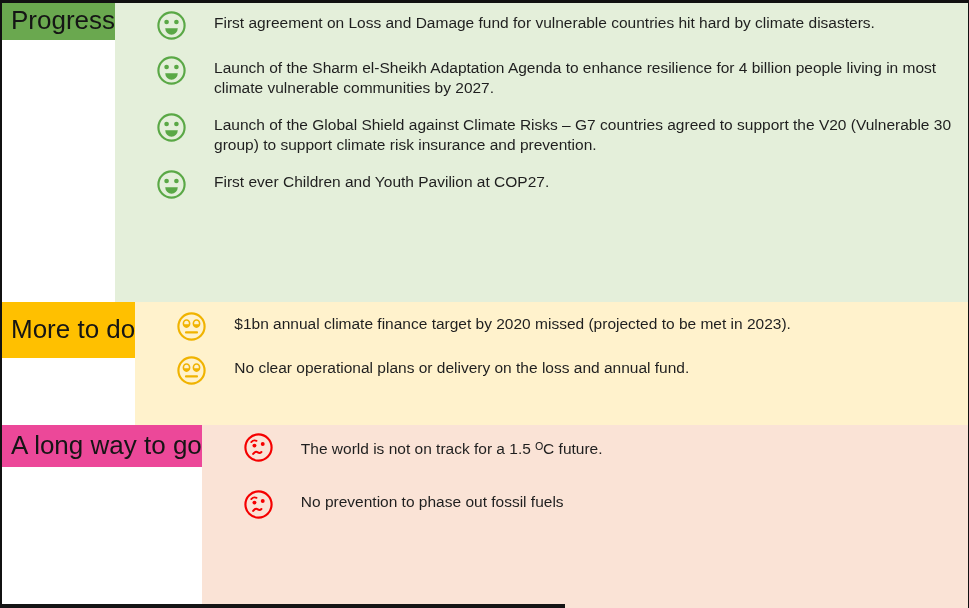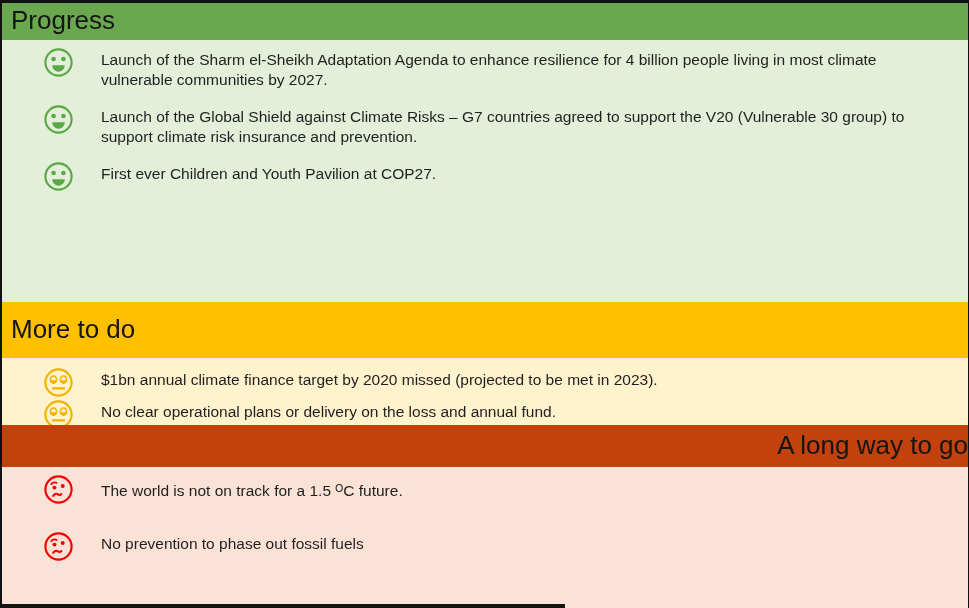--- a/index.html
+++ b/index.html
@@ -5,21 +5,21 @@
   html,body{margin:0;padding:0;background:#555;}
   .stage{
     position:relative;width:969px;height:608px;background:#111;
     font-family:"Liberation Sans","DejaVu Sans",sans-serif;
     overflow:hidden;
   }
   .canvas{
     position:absolute;top:3px;left:2px;right:1px;bottom:0;
     display:flex;flex-direction:column;background:#fff;
   }
-  .section{display:flex;flex-direction:column;border-radius:32px;}
+  .section{display:flex;flex-direction:row;border-radius:32px;}
   .band{
     flex:0 0 auto;display:flex;align-items:center;
     padding-left:9px;box-sizing:border-box;
   }
   .band .title{
     font-size:26px;font-weight:500;color:#151515;letter-spacing:0px;
     line-height:1;padding-bottom:3px;
   }
   .body{
     flex:1 1 auto;display:flex;flex-direction:column;box-sizing:border-box;
@@ -33,40 +33,53 @@
     font-size:15.5px;line-height:20px;font-weight:500;color:#1f1f1f;
   }
   .row .txt p{margin:0 0 20px 0;}
   .row .txt p:last-child{margin-bottom:0;}
   
   .sec-0{height:299px;}
   .sec-0 .band{height:37px;}
   .sec-0 .body{padding:10px 0 10px 0;gap:17px;}
   .sec-1{height:123px;}
   .sec-1 .band{height:56px;}
-  .sec-1 .body{padding:12px 12px 0 0;gap:4px;}
+  .sec-1 .body{padding:12px 12px 0 0;gap:16px;}
   .sec-2{flex:1 1 auto;}
   .sec-2 .band{height:42px;}
   .sec-2 .body{padding:10px 0 0 0;gap:29px;}
   .bottom-strip{
     position:absolute;left:0;bottom:0;width:565px;height:4px;background:#141414;
   }
   svg{display:block;}
 </style>
 </head>
 <body>
 
 <div class="stage">
   <div class="canvas">
 
     <div class="section sec-0">
       <div class="band" style="background: rgb(106, 168, 79);">
         <span class="title" style="color: rgb(21, 21, 21);">Progress</span>
       </div>
       <div class="body" style="background: rgb(228, 239, 218);">
+          <div class="row">
+            <span class="face" style="color: rgb(90, 168, 70);">
+              <svg viewBox="0 0 36 36" width="31" height="31">
+                <circle cx="18" cy="18" r="15.2" fill="none" stroke="currentColor" stroke-width="2.5"></circle>
+                <circle cx="12.3" cy="13.9" r="2.7" fill="currentColor"></circle>
+                <circle cx="23.7" cy="13.9" r="2.7" fill="currentColor"></circle>
+                <path d="M10.7 21.3 h14.6 a7.3 7.3 0 0 1 -14.6 0 Z" fill="currentColor"></path>
+              </svg>
+            </span>
+            <div class="txt">
+              <p>First agreement on Loss and Damage fund for vulnerable countries hit hard by climate disasters.</p>
+            </div>
+          </div>
           <div class="row">
             <span class="face" style="color: rgb(90, 168, 70);">
               <svg viewBox="0 0 36 36" width="31" height="31">
                 <circle cx="18" cy="18" r="15.2" fill="none" stroke="currentColor" stroke-width="2.5"></circle>
                 <circle cx="12.3" cy="13.9" r="2.7" fill="currentColor"></circle>
                 <circle cx="23.7" cy="13.9" r="2.7" fill="currentColor"></circle>
                 <path d="M10.7 21.3 h14.6 a7.3 7.3 0 0 1 -14.6 0 Z" fill="currentColor"></path>
               </svg>
             </span>
             <div class="txt">
@@ -134,21 +147,21 @@
               </svg>
             </span>
             <div class="txt">
               <p>No clear operational plans or delivery on the loss and annual fund.</p>
             </div>
           </div>
         </div>
     </div>
 
     <div class="section sec-2">
-      <div class="band" style="background: #c2410c; justify-content: flex-end;">
+      <div class="band" style="background: #ec4899; justify-content: flex-end;">
         <span class="title" style="color: rgb(21, 21, 21);">A long way to go</span>
       </div>
       <div class="body" style="background: rgb(250, 227, 214);">
           <div class="row center-face">
             <span class="face" style="color: rgb(245, 0, 0);">
               <svg viewBox="0 0 36 36" width="31" height="31">
                 <circle cx="18" cy="18" r="15.2" fill="none" stroke="currentColor" stroke-width="2.5"></circle>
                 <path d="M9.6 11.8 Q12.4 8.6 15.7 10.3" fill="none" stroke="currentColor" stroke-width="2.1" stroke-linecap="round"></path>
                 <circle cx="13.3" cy="15.8" r="2.3" fill="currentColor"></circle>
                 <circle cx="22.9" cy="13.9" r="2.3" fill="currentColor"></circle>

